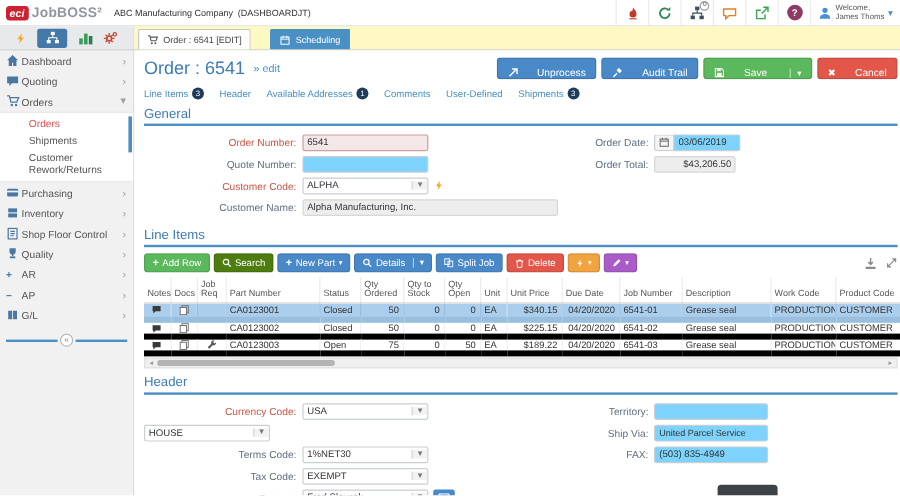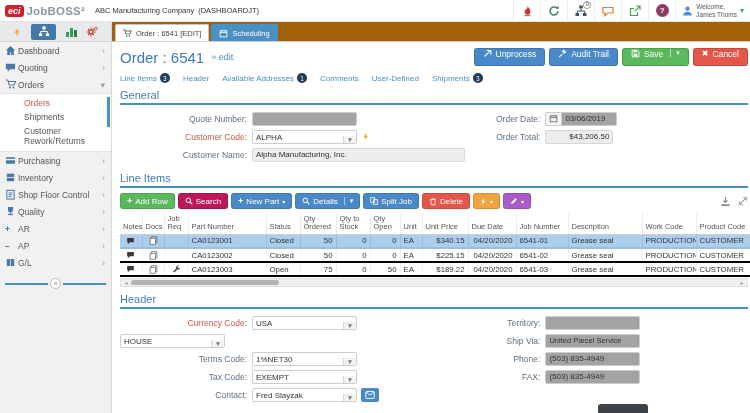--- a/index.html
+++ b/index.html
@@ -34,63 +34,63 @@
   .submenu{background:#fff;position:relative;border-top:1px solid #e4e4e4;border-bottom:1px solid #e4e4e4;padding:2px 0 3px}
   .sub-item{min-height:14px;line-height:14px;padding-left:24px;color:#555}
   .sub-item.active{color:#d9534f}
   .sub-item.wrap{line-height:10px;padding:2px 6px 2px 24px}
   .sub-indicator{position:absolute;right:1px;top:3px;width:3px;height:30px;background:#4a90c4}
   .collapse{display:flex;align-items:center;margin:7px 5px;gap:2px}
   .cline{flex:1;height:2px;background:#4a90c4}
   .ccirc{width:11px;height:11px;border:1px solid #bbb;border-radius:50%;background:#fff;color:#888;font-size:7px;display:flex;align-items:center;justify-content:center;line-height:1}
   
   .main{flex:1;display:flex;flex-direction:column;min-width:0}
-  .tabstrip{height:20px;background:#a16207;border-bottom:1px solid #cfcfcf;display:flex;align-items:flex-end;padding-left:3px;gap:2px;flex:0 0 20px}
+  .tabstrip{height:20px;background:#fef9c3;border-bottom:1px solid #cfcfcf;display:flex;align-items:flex-end;padding-left:3px;gap:16px;flex:0 0 20px}
   .doc-tab{height:17px;display:inline-flex;align-items:center;gap:4px;padding:0 7px;font-size:7.5px;border:1px solid #c6c6c6;border-bottom:none;border-radius:2px 2px 0 0}
   .doc-tab.white{background:#fff;color:#444}
   .doc-tab.blue{background:#4a90c4;color:#fff;border-color:#4a90c4}
   .content{flex:1;padding:3px 2px 0 8px;overflow:hidden;background:#fff}
   .title-row{display:flex;align-items:center;height:24px}
   .page-title{font-size:15px;color:#3c7cb8;font-weight:400}
   .edit-link{font-size:9px;color:#4a90c4;margin-left:7px}
   .action-btns{margin-left:auto;display:flex;gap:4px}
-  .btn{height:18px;display:inline-flex;align-items:flex-start;gap:4px;padding:0 8px;border-radius:3px;color:#fff;font-size:8.5px;border:1px solid rgba(0,0,0,.15);cursor:pointer}
+  .btn{height:18px;display:inline-flex;align-items:flex-end;gap:16px;padding:0 8px;border-radius:3px;color:#fff;font-size:8.5px;border:1px solid rgba(0,0,0,.15);cursor:pointer}
   .btn.blue{background:#4a89c8}.btn.green{background:#5cb85c}.btn.redd{background:#e2574a}
   .caret-seg{border-left:1px solid rgba(255,255,255,.55);padding-left:5px;margin-left:3px;font-size:7px}
   .subtabs{display:flex;gap:13px;align-items:center;margin:4px 0 1px;font-size:8px;color:#4a90c4}
   .subtab{display:inline-flex;align-items:center;cursor:pointer}
   .badge{display:inline-flex;align-items:center;justify-content:center;min-width:10px;height:10px;border-radius:50%;background:#1e3c5c;color:#fff;font-size:6.5px;margin-left:3px}
   .section-h{font-size:11px;color:#3c7cb8;margin-top:6px;padding-bottom:2px;border-bottom:2px solid #4a90c4;font-weight:400}
   .fields{display:flex;padding:6px 0 1px}
   .fcol-left{width:55%}.fcol-right{width:45%}
   .frow{display:flex;align-items:center;margin-bottom:3px;height:15px}
   .flabel{flex:0 0 132px;text-align:right;padding-right:5px;color:#5f6f80;font-size:8.5px;white-space:nowrap}
   .fcol-right .flabel{flex-basis:80px}
   .req{color:#c9574a}
-  .inp{height:14px;border:1px solid #c9ced3;border-radius:2px;font-size:8px;padding:0 3px;color:#333;background:#a3a3a3;font-family:inherit}
+  .inp{height:14px;border:1px solid #c9ced3;border-radius:2px;font-size:8px;padding:0 3px;color:#333;background:#7dd3fc;font-family:inherit}
   .inp.ro{background:#ededed;border-color:#d7d7d7}
   .inp.rq{background:#f3e7e7;border-color:#cf9e9e}
   .inp.rt{text-align:right}
   .w105{width:105px}.w250{width:250px}.w68{width:68px}.w95{width:95px}.w56{width:56px}
-  .selectbox{display:inline-flex;align-items:flex-end;width:105px;height:14px;border:1px solid #c9ced3;border-radius:2px;background:#fff;cursor:pointer}
+  .selectbox{display:inline-flex;align-items:center;width:105px;height:14px;border:1px solid #c9ced3;border-radius:2px;background:#fff;cursor:pointer}
   .stext{flex:1;padding:1px 3px;font-size:8px;white-space:nowrap;overflow:hidden}
   .scaret{width:13px;border-left:1px solid #d5d5d5;background:#f2f2f2;color:#777;font-size:6.5px;display:flex;align-items:center;justify-content:center}
   .calendar-btn{width:16px;height:14px;border:1px solid #c9ced3;border-right:none;background:#f4f4f4;border-radius:2px 0 0 2px;display:flex;align-items:center;justify-content:center;color:#666;cursor:pointer}
   .dateinp{border-radius:0 2px 2px 0}
   .flash{color:#f5a623;margin-left:5px}
   .env-btn{width:18px;height:14px;background:#4a89c8;border-radius:2px;margin-left:4px;display:flex;align-items:center;justify-content:center;color:#fff;cursor:pointer}
   
   .li-toolbar{display:flex;gap:3px;align-items:center;margin:5px 0 4px}
   .tbtn{height:16px;display:inline-flex;align-items:center;gap:3px;padding:0 6px;border-radius:3px;color:#fff;font-size:8px;border:1px solid rgba(0,0,0,.12);cursor:pointer}
   .tbtn.orange{background:#f0a33f}.tbtn.purple{background:#a95cc7}
   .plus{font-weight:bold;font-size:9px}
   .tb-right{margin-left:auto;display:flex;gap:7px;color:#8a8a8a}
   table.grid{width:100%;border-collapse:collapse;table-layout:fixed;font-size:7.8px}
   .grid th{font-weight:400;color:#555;text-align:left;padding:1px 3px 2px;border-bottom:1px solid #cfcfcf;border-right:1px solid #ececec;vertical-align:bottom;line-height:8.5px;height:21px;font-size:7.5px}
-  .grid td{padding:0 3px;height:14px;border-bottom:2px solid #000000;border-right:1px solid #f1f1f1;color:#333;white-space:nowrap;overflow:hidden}
+  .grid td{padding:0 3px;height:14px;border-bottom:5px solid #000000;border-right:1px solid #f1f1f1;color:#333;white-space:nowrap;overflow:hidden}
   .grid th:last-child,.grid td:last-child{border-right:none}
   .grid .num{text-align:right}
   .grid .cico{text-align:center}
   .grid tr.sel td{background:#abceec;border-color:#9abede}
   .scrollbar{height:9px;background:#f0f0f0;border:1px solid #e0e0e0;margin-top:1px;display:flex;align-items:center}
   .sb-arrow{width:10px;font-size:6px;color:#999;display:flex;align-items:center;justify-content:center}
   .sb-thumb{width:148px;height:5px;background:#b3b3b3;border-radius:3px}
   .sb-space{flex:1}
   .bottom-widget{position:absolute;left:598px;top:404px;width:50px;height:9px;background:#3d4247;border-radius:3px 3px 0 0}
 </style>
@@ -345,20 +345,24 @@
           <span class="subtab">
               <span>Shipments</span>
               <span class="badge">3</span>
             </span>
         </div>
 
         <h2 class="section-h">General</h2>
         <div class="fields">
           <div class="fcol-left">
             <div class="frow">
+              <label class="flabel req">Order Number:</label>
+              <input class="inp rq w105" readonly="" value="6541" style="">
+            </div>
+            <div class="frow">
               <label class="flabel">Quote Number:</label>
               <input class="inp w105" value="" style="">
             </div>
             <div class="frow">
               <label class="flabel req">Customer Code:</label>
               <span class="selectbox w105">
                   <span class="stext">ALPHA</span>
                   <span class="scaret">▼</span>
                 </span>
               <span class="flash ic"><svg width="8" height="11" viewBox="0 0 12 12">
@@ -387,21 +391,21 @@
             </div>
           </div>
         </div>
 
         <h2 class="section-h">Line Items</h2>
         <div class="li-toolbar">
           <button class="tbtn green" style="background:#5cb85c">
               <span class="plus">+</span>
               <span>Add Row</span>
             </button>
-          <button class="tbtn" style="background:#be185d">
+          <button class="tbtn" style="background:#4d7c0f">
               <span class="ic"><svg width="8" height="8" viewBox="0 0 12 12">
                   <circle cx="5" cy="5" r="3.4" fill="none" stroke="#fff" stroke-width="1.5"></circle>
                   <path d="M7.7 7.7L11 11" stroke="#fff" stroke-width="1.6"></path>
                 </svg></span>
               <span>Search</span>
             </button>
           <button class="tbtn" style="background:#4a89c8">
               <span class="plus">+</span>
               <span>New Part</span>
               <span style="font-size:6px">▾</span>
@@ -614,24 +618,20 @@
           <div class="fcol-right">
             <div class="frow">
               <label class="flabel">Territory:</label>
               <input class="inp w95" value="" style="">
             </div>
             <div class="frow">
               <label class="flabel">Ship Via:</label>
               <input class="inp w95" style="font-size: 7.5px;" value="United Parcel Service">
             </div>
             <div class="frow">
-              <label class="flabel">Phone:</label>
-              <input class="inp w95" value="(503) 835-4949" style="">
-            </div>
-            <div class="frow">
               <label class="flabel">FAX:</label>
               <input class="inp w95" value="(503) 835-4949" style="">
             </div>
           </div>
         </div>
       </div>
     </main>
   </div>
 
   <div class="bottom-widget"></div>

